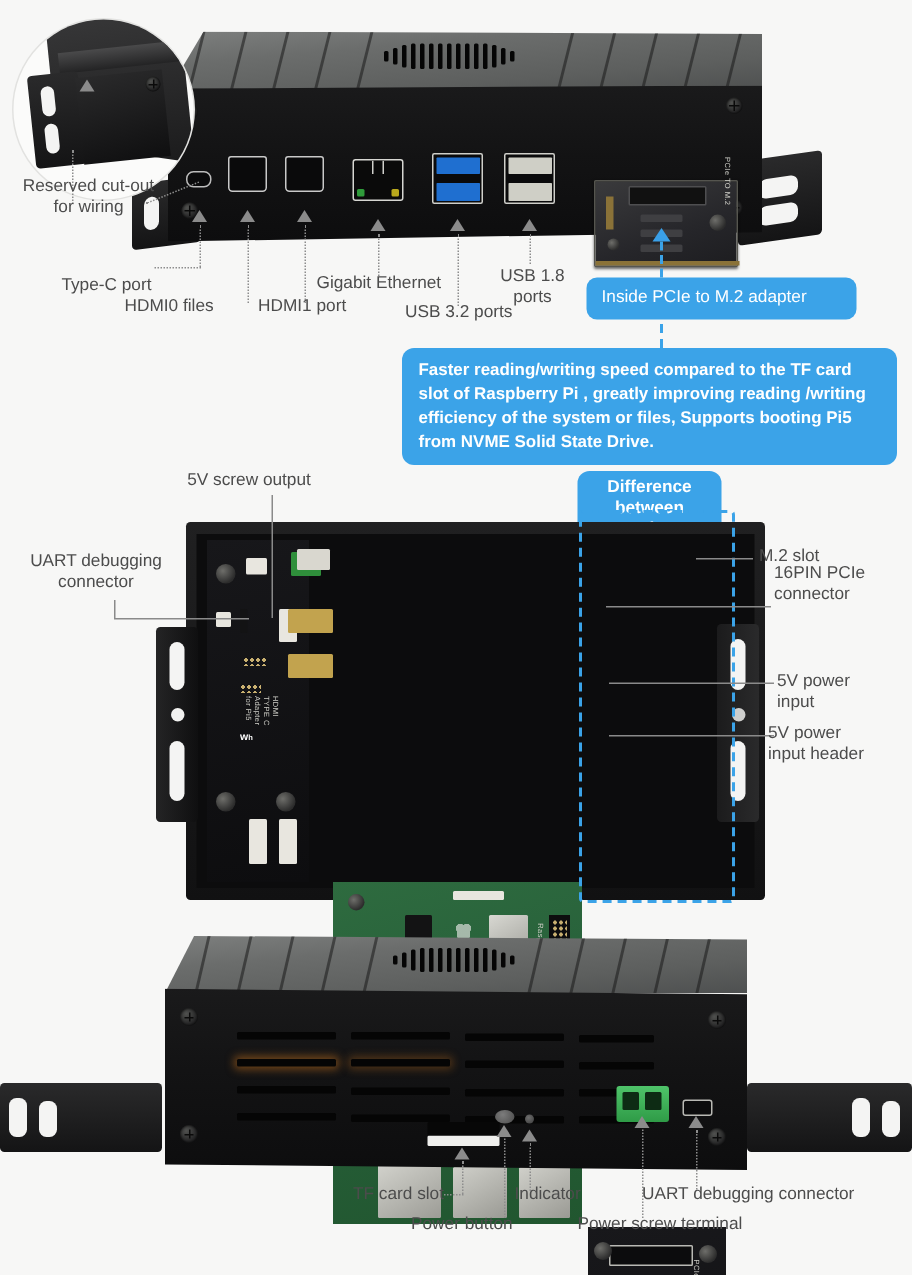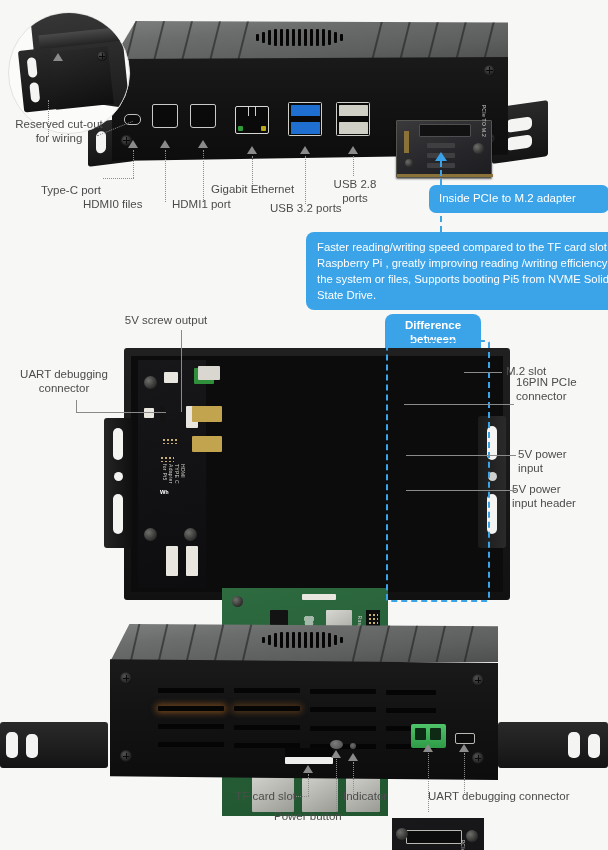--- a/index.html
+++ b/index.html
@@ -27,21 +27,21 @@
 
   
   .arw { width:0; height:0; border-left:5px solid transparent;
          border-right:5px solid transparent; border-bottom:8px solid #8b8b8b; }
   .arw-blue { width:0;height:0;border-left:6px solid transparent;
          border-right:6px solid transparent;border-bottom:9px solid #3aa0e8; }
 
   
   .callout {
     background:#3ba3e8; color:#fff; border-radius:7px;
-    font-size:11.5px; line-height:15.5px; padding:6px 10px;margin-left:38px;
+    font-size:11.5px; line-height:15.5px; padding:6px 10px;
   }
   .callout.big { font-size:11.3px; line-height:16px; padding:7px 11px; border-radius:8px; }
   .badge {
     background:#3ba3e8; color:#fff; text-align:center;
     font-size:11.5px; line-height:14px; font-weight:bold;
     border-radius:8px 8px 0 0; padding:4px 8px 3px;
   }
   .blue-dash-v { border-left:2.5px dashed #3ba3e8; }
 
   
@@ -261,31 +261,31 @@
     <div class="abs arw" style="left:247px;top:146px;"></div>
     <div class="abs dot-v" style="left:252px;top:156px;height:28px;"></div>
     <div class="abs lbl" style="left:211px;top:183px;width:120px;">Gigabit Ethernet</div>
 
     <div class="abs arw" style="left:300px;top:146px;"></div>
     <div class="abs dot-v" style="left:305px;top:156px;height:48px;"></div>
     <div class="abs lbl" style="left:270px;top:202px;width:110px;">USB 3.2 ports</div>
 
     <div class="abs arw" style="left:348px;top:146px;"></div>
     <div class="abs dot-v" style="left:353px;top:156px;height:20px;"></div>
-    <div class="abs lbl c" style="left:325px;top:178px;width:60px;">USB 2.8
+    <div class="abs lbl c" style="left:325px;top:178px;width:60px;">USB 1.8
 ports</div>
 
     <div class="abs arw-blue" style="left:435px;top:152px;"></div>
     <div class="abs blue-dash-v" style="left:440px;top:161px;height:24px;"></div>
 
     <div class="abs callout" style="left:391px;top:185px;width:180px;">Inside PCIe to M.2 adapter</div>
 
     <div class="abs blue-dash-v" style="left:440px;top:216px;height:16px;"></div>
 
-    <div class="abs callout big" style="left:268px;top:232px;width:330px;">Faster reading/writing speed compared to the TF card slot of Raspberry Pi , greatly improving reading /writing efficiency of the system or files, Supports booting Pi5 from NVME Solid State Drive.</div>
+    <div class="abs callout big" style="left:268px;top:232px;width:330px;font-weight:bold;">Faster reading/writing speed compared to the TF card slot of Raspberry Pi , greatly improving reading /writing efficiency of the system or files, Supports booting Pi5 from NVME Solid State Drive.</div>
   </div>
 
   <div class="abs" style="left:0;top:300px;width:608px;height:310px;">
 
     <div class="abs badge" style="left:385px;top:14px;width:96px;">Difference
 between versions</div>
 
     <div class="abs tray" style="left:124px;top:48px;width:386px;height:252px;"></div>
     <div class="abs" style="left:131px;top:56px;width:372px;height:236px;background:#0c0c0d;"></div>
 
@@ -488,16 +488,17 @@
     <div class="abs dot-v" style="left:308px;top:162px;height:22px;"></div>
     <div class="abs dot-h" style="left:296px;top:184px;width:13px;"></div>
     <div class="abs dot-v" style="left:336px;top:147px;height:53px;"></div>
     <div class="abs dot-v" style="left:353px;top:150px;height:32px;"></div>
     <div class="abs dot-v" style="left:428px;top:141px;height:59px;"></div>
     <div class="abs dot-v" style="left:464px;top:141px;height:40px;"></div>
 
     <div class="abs lbl r" style="left:184px;top:178px;width:112px;">TF card slot</div>
     <div class="abs lbl" style="left:274px;top:198px;width:120px;">Power button</div>
     <div class="abs lbl" style="left:343px;top:178px;width:80px;">Indicator</div>
+    <div class="abs lbl" style="left:385px;top:198px;width:160px;">Power screw terminal</div>
     <div class="abs lbl" style="left:428px;top:178px;width:180px;">UART debugging connector</div>
   </div>
 
 </div>
 
 </body></html>

